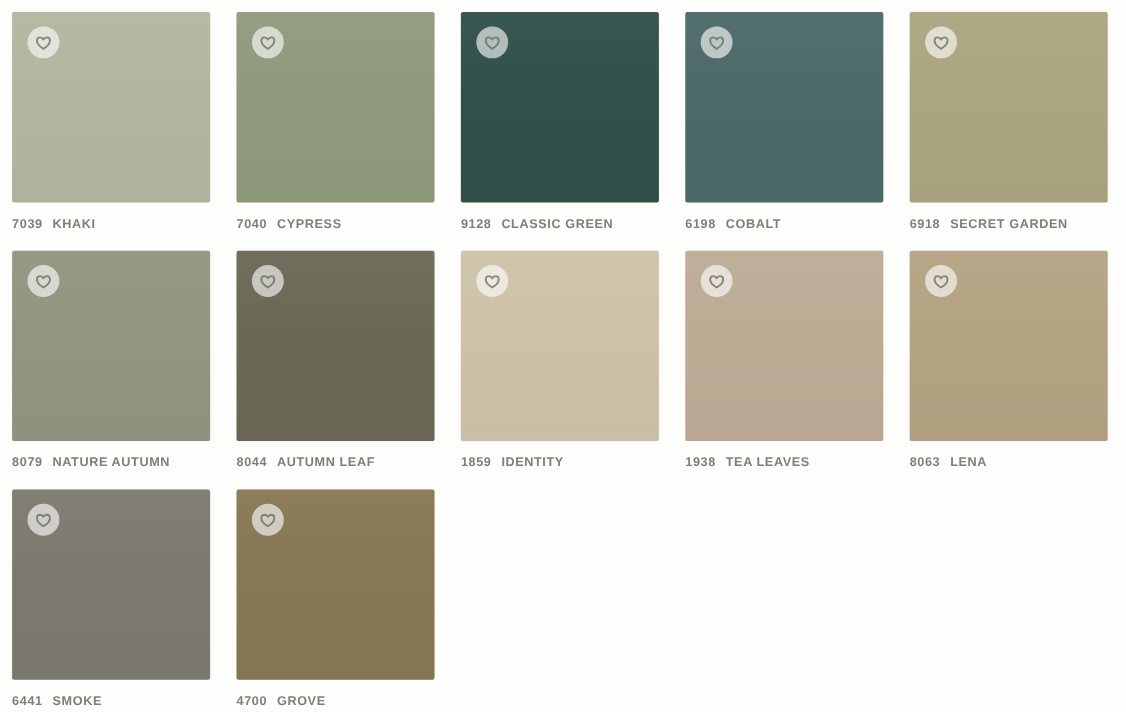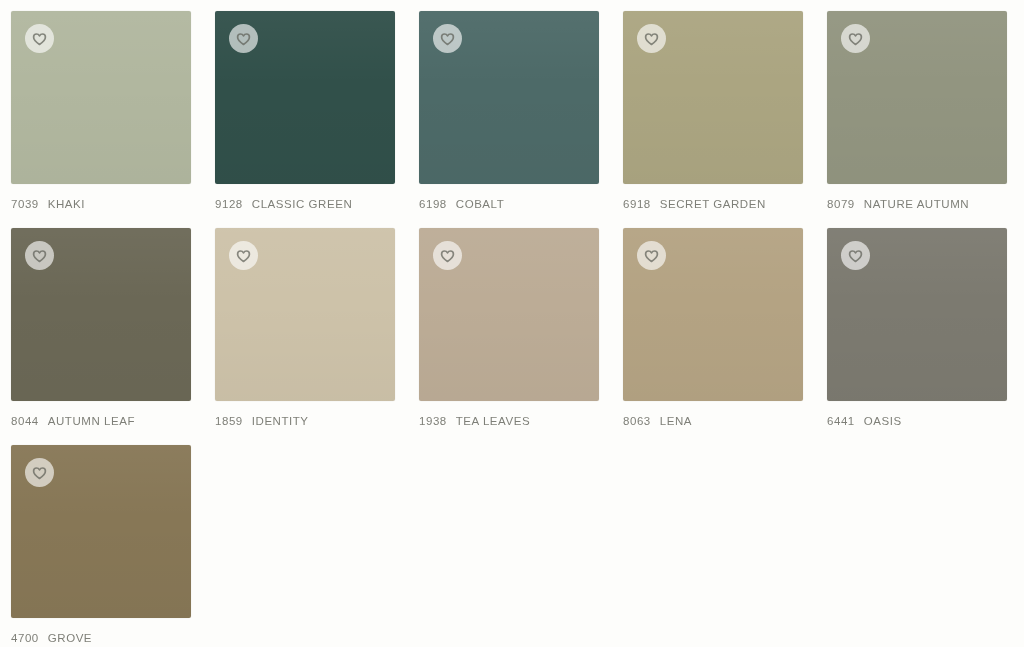--- a/index.html
+++ b/index.html
@@ -77,21 +77,21 @@
   }
   .swatch-caption {
     margin-top: 14px;
     font-size: 11.5px;
     color: #6f7068;
     letter-spacing: 0.55px;
     white-space: nowrap;
     display: flex;
     align-items: baseline;
     gap: 9px;
-    font-weight: 400;
+    font-weight: 700;
     opacity: 0.92;
   }
   .swatch-code {
     color: #74756d;
   }
   .swatch-name {
     color: #74756d;
   }
 </style>
 </head>
@@ -105,20 +105,33 @@
             <path d="M7.5 12.4 C7.5 12.4 1.6 8.9 1.6 5.1 C1.6 3.3 2.9 2.0 4.5 2.0 C5.8 2.0 6.9 2.8 7.5 3.9 C8.1 2.8 9.2 2.0 10.5 2.0 C12.1 2.0 13.4 3.3 13.4 5.1 C13.4 8.9 7.5 12.4 7.5 12.4 Z"></path>
           </svg>
         </button>
       </div>
       <div class="swatch-caption">
         <span class="swatch-code">7039</span>
         <span class="swatch-name">KHAKI</span>
       </div>
     </div>
     <div class="swatch-card">
+      <div class="swatch-chip" style="background: rgb(143, 154, 125);">
+        <button class="fav-button">
+          <svg viewBox="0 0 15 14">
+            <path d="M7.5 12.4 C7.5 12.4 1.6 8.9 1.6 5.1 C1.6 3.3 2.9 2.0 4.5 2.0 C5.8 2.0 6.9 2.8 7.5 3.9 C8.1 2.8 9.2 2.0 10.5 2.0 C12.1 2.0 13.4 3.3 13.4 5.1 C13.4 8.9 7.5 12.4 7.5 12.4 Z"></path>
+          </svg>
+        </button>
+      </div>
+      <div class="swatch-caption">
+        <span class="swatch-code">7040</span>
+        <span class="swatch-name">CYPRESS</span>
+      </div>
+    </div>
+    <div class="swatch-card">
       <div class="swatch-chip" style="background: rgb(49, 80, 74);">
         <button class="fav-button">
           <svg viewBox="0 0 15 14">
             <path d="M7.5 12.4 C7.5 12.4 1.6 8.9 1.6 5.1 C1.6 3.3 2.9 2.0 4.5 2.0 C5.8 2.0 6.9 2.8 7.5 3.9 C8.1 2.8 9.2 2.0 10.5 2.0 C12.1 2.0 13.4 3.3 13.4 5.1 C13.4 8.9 7.5 12.4 7.5 12.4 Z"></path>
           </svg>
         </button>
       </div>
       <div class="swatch-caption">
         <span class="swatch-code">9128</span>
         <span class="swatch-name">CLASSIC GREEN</span>
@@ -218,21 +231,21 @@
     <div class="swatch-card">
       <div class="swatch-chip" style="background: rgb(124, 122, 112);">
         <button class="fav-button">
           <svg viewBox="0 0 15 14">
             <path d="M7.5 12.4 C7.5 12.4 1.6 8.9 1.6 5.1 C1.6 3.3 2.9 2.0 4.5 2.0 C5.8 2.0 6.9 2.8 7.5 3.9 C8.1 2.8 9.2 2.0 10.5 2.0 C12.1 2.0 13.4 3.3 13.4 5.1 C13.4 8.9 7.5 12.4 7.5 12.4 Z"></path>
           </svg>
         </button>
       </div>
       <div class="swatch-caption">
         <span class="swatch-code">6441</span>
-        <span class="swatch-name">OASIS</span>
+        <span class="swatch-name">SMOKE</span>
       </div>
     </div>
     <div class="swatch-card">
       <div class="swatch-chip" style="background: rgb(135, 119, 86);">
         <button class="fav-button">
           <svg viewBox="0 0 15 14">
             <path d="M7.5 12.4 C7.5 12.4 1.6 8.9 1.6 5.1 C1.6 3.3 2.9 2.0 4.5 2.0 C5.8 2.0 6.9 2.8 7.5 3.9 C8.1 2.8 9.2 2.0 10.5 2.0 C12.1 2.0 13.4 3.3 13.4 5.1 C13.4 8.9 7.5 12.4 7.5 12.4 Z"></path>
           </svg>
         </button>
       </div>

